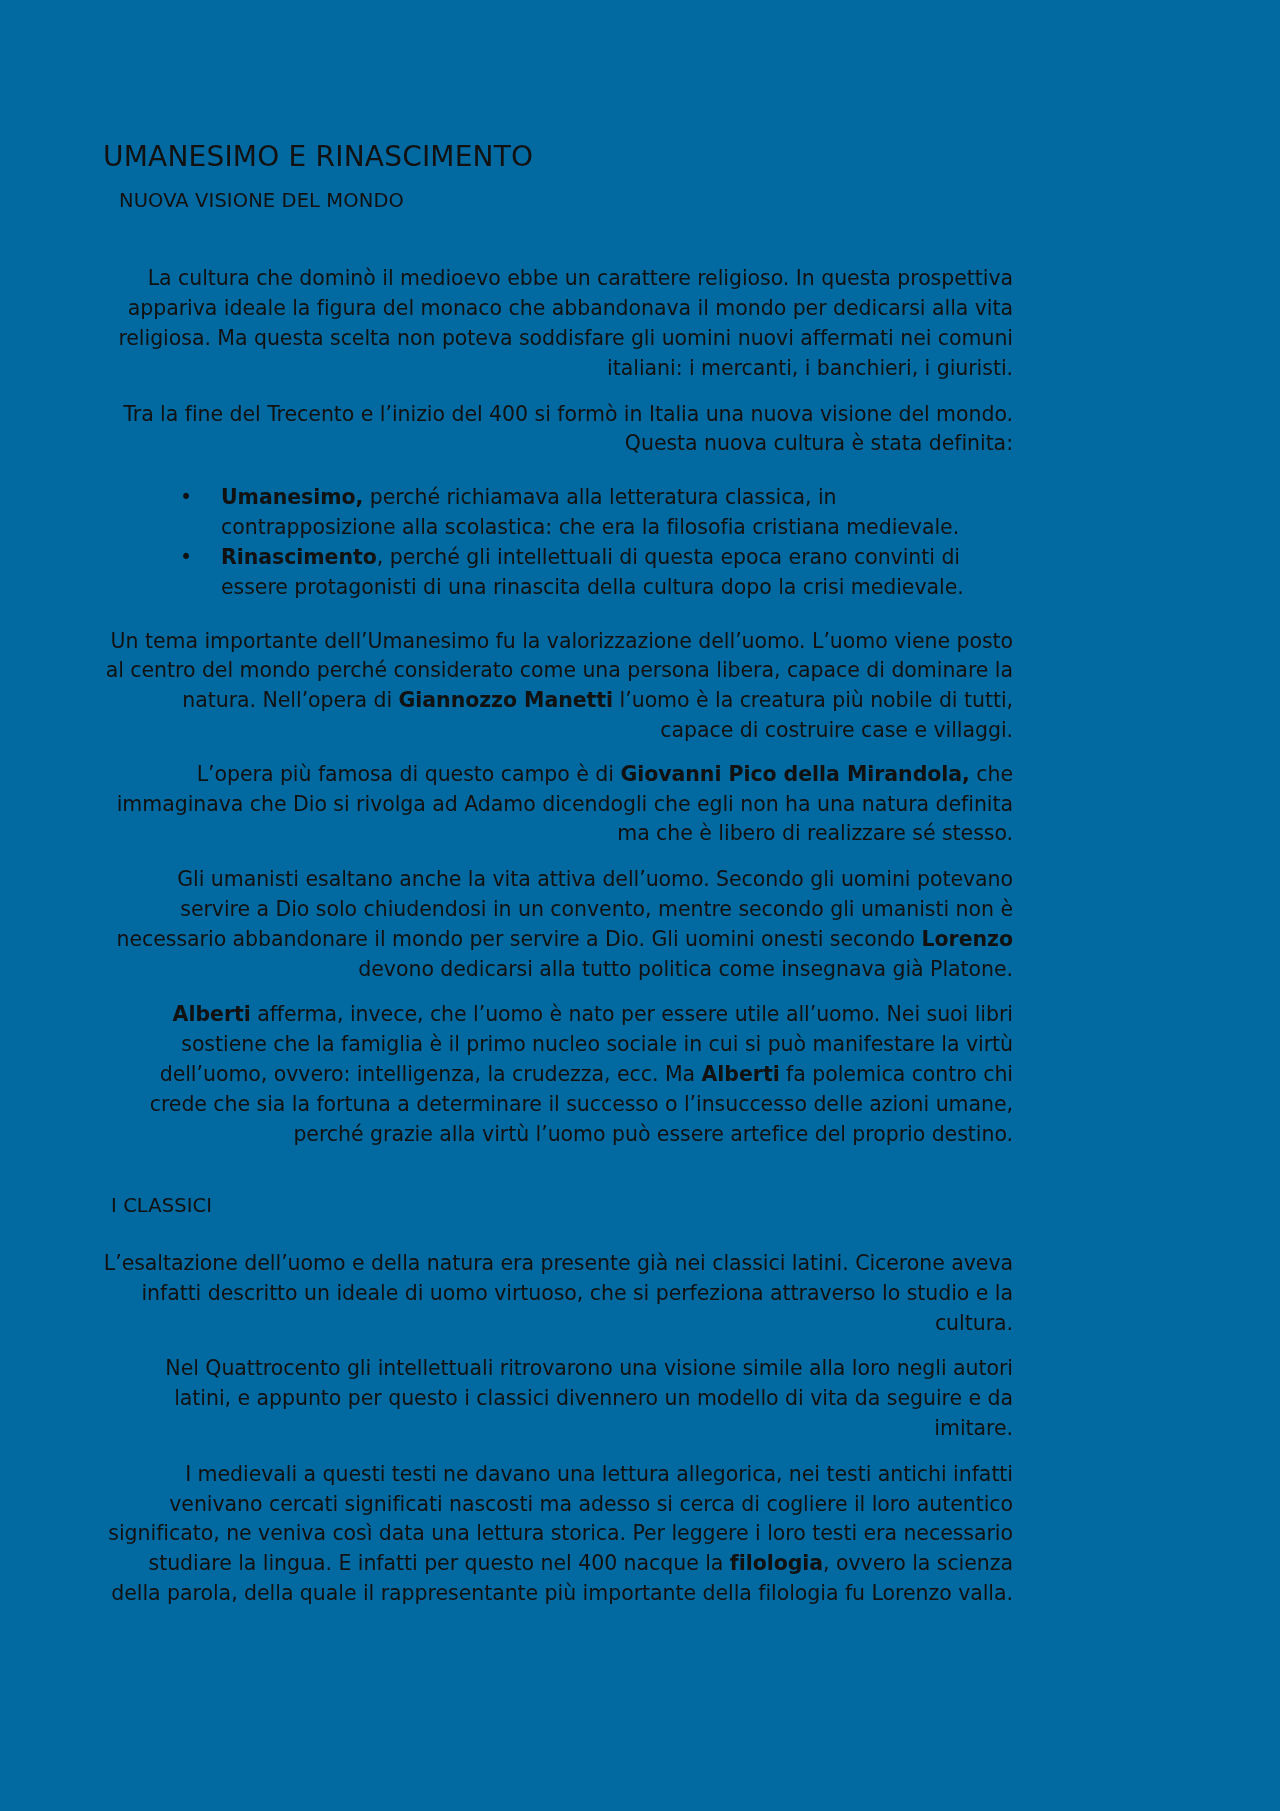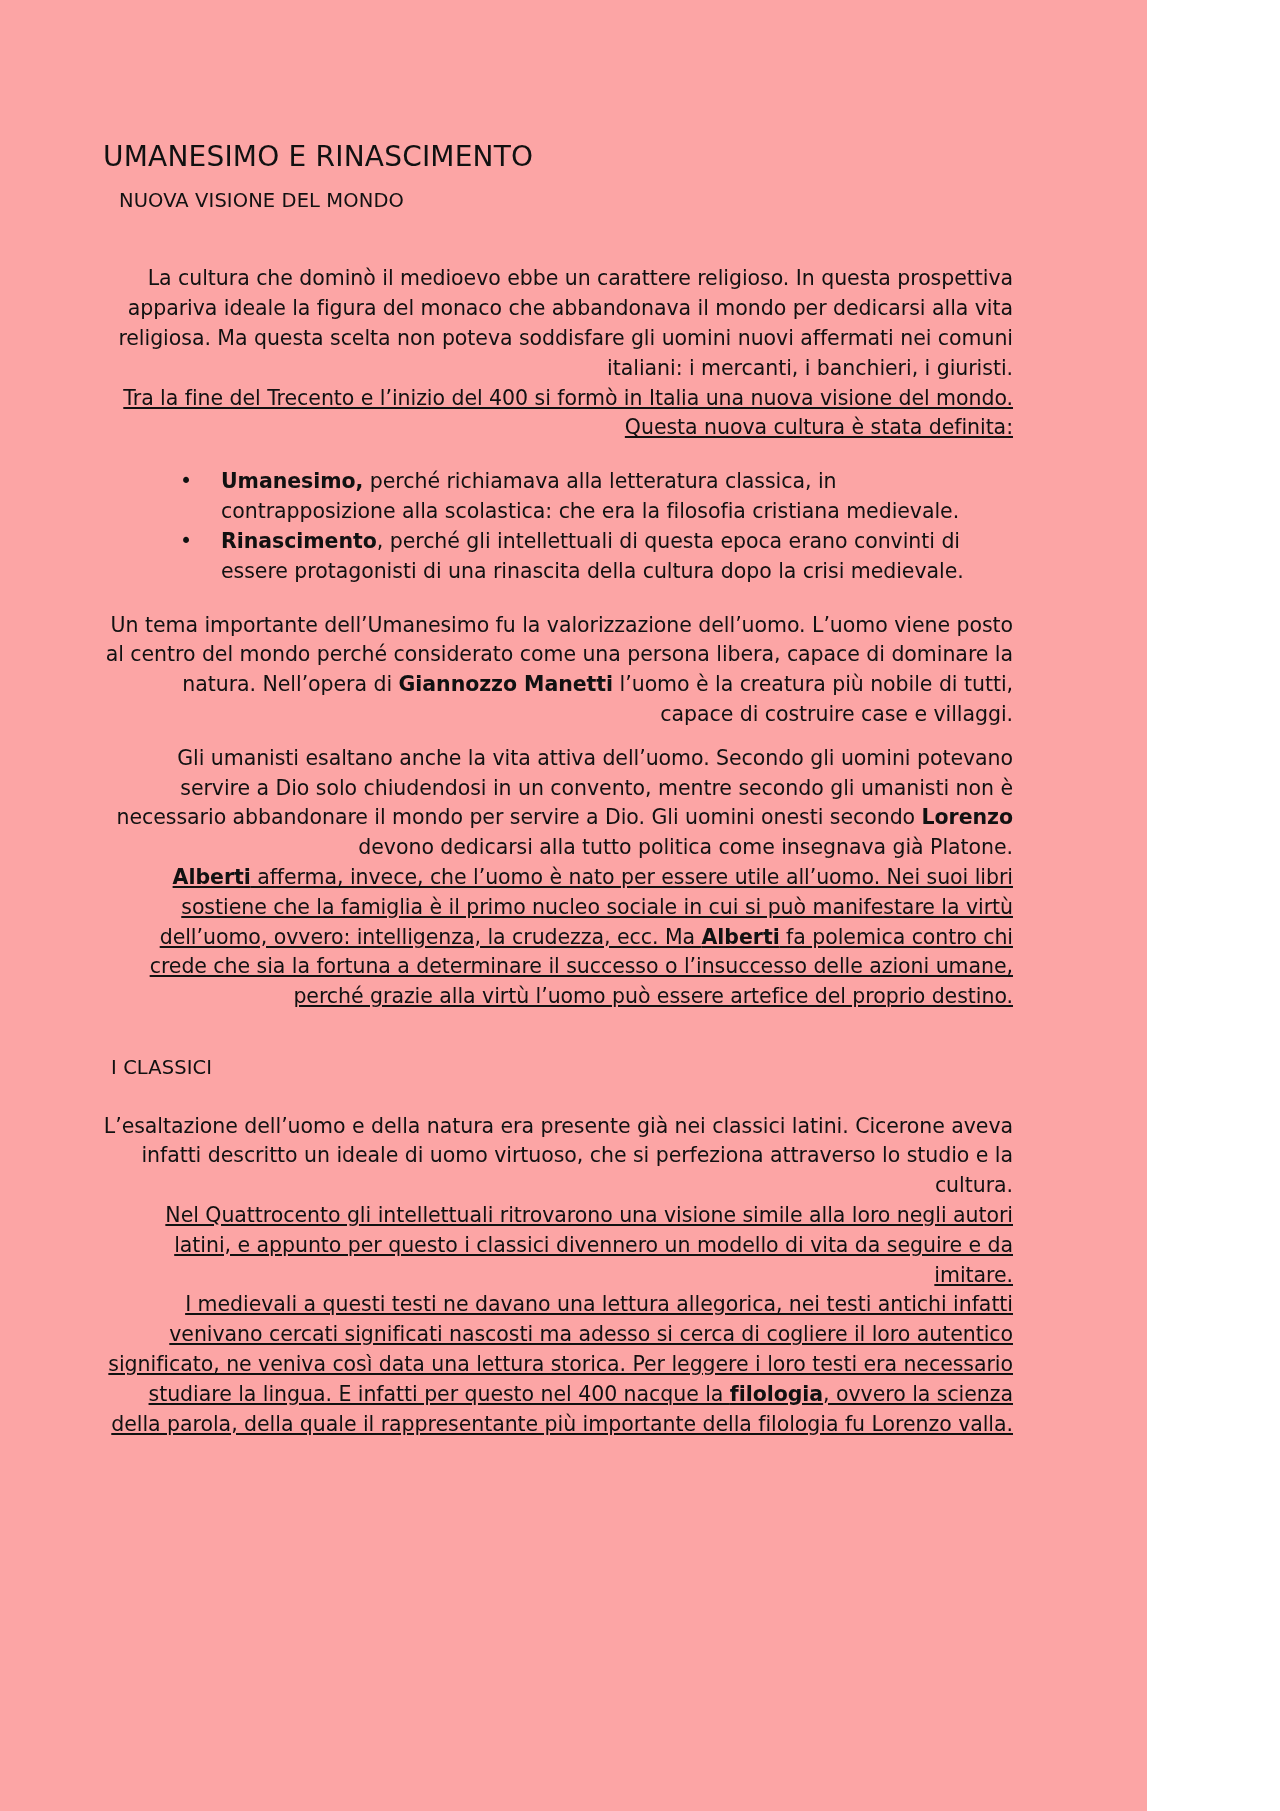--- a/index.html
+++ b/index.html
@@ -9,23 +9,23 @@
   }
   body {
     width: 1280px;
     height: 1811px;
     font-family: "DejaVu Sans", "Liberation Sans", sans-serif;
     color: #0d0d0d;
     -webkit-font-smoothing: antialiased;
   }
   .page {
     position: relative;
-    width: 1147px;
+    width: 1280px;
     height: 1811px;
-    background: #fca5a5;
+    background: #0369a1;
     box-sizing: border-box;
     padding: 140px 100px 60px 103px;
   }
   .content {
     width: 910px;
   }
   h1.doc-title {
     font-size: 28px;
     font-weight: 400;
     letter-spacing: 0.2px;
@@ -46,21 +46,21 @@
   .spacer-sm { height: 14px; }
 
   p.body-par {
     font-size: 20.5px;
     line-height: 1.455;
     margin: 0;
     text-align: right;
     color: #111111;
     letter-spacing: -0.05px;
   }
-  p.body-par + p.body-par { margin-top: 0; text-decoration: underline; }
+  p.body-par + p.body-par { margin-top: 16px; }
 
   ul.bullets {
     margin: 0;
     padding: 0 0 0 77px;
     list-style: none;
   }
   ul.bullets li {
     position: relative;
     font-size: 20.5px;
     line-height: 1.455;
@@ -111,20 +111,21 @@
         <span class="bullet-dot">•</span><b>Rinascimento</b><span>, perché gli intellettuali di questa epoca erano convinti di essere protagonisti di una rinascita della cultura dopo la crisi medievale.</span>
       </li>
     </ul>
 
     <div class="spacer-md"></div>
 
     <p class="body-par"><span>Un tema importante dell’Umanesimo fu la valorizzazione dell’uomo. L’uomo viene posto al centro del mondo perché considerato come una persona libera, capace di dominare la natura. Nell’opera di </span><b>Giannozzo Manetti</b><span> l’uomo è la creatura più nobile di tutti, capace di costruire case e villaggi.</span></p>
 
     <div class="spacer-sm"></div>
 
+    <p class="body-par"><span>L’opera più famosa di questo campo è di </span><b>Giovanni Pico della Mirandola,</b><span> che immaginava che Dio si rivolga ad Adamo dicendogli che egli non ha una natura definita ma che è libero di realizzare sé stesso.</span></p>
 
 
     <p class="body-par"><span>Gli umanisti esaltano anche la vita attiva dell’uomo. Secondo gli uomini potevano servire a Dio solo chiudendosi in un convento, mentre secondo gli umanisti non è necessario abbandonare il mondo per servire a Dio. Gli uomini onesti secondo </span><b>Lorenzo</b><span> devono dedicarsi alla tutto politica come insegnava già Platone.</span></p>
 
     <p class="body-par"><b>Alberti</b><span> afferma, invece, che l’uomo è nato per essere utile all’uomo. Nei suoi libri sostiene che la famiglia è il primo nucleo sociale in cui si può manifestare la virtù dell’uomo, ovvero: intelligenza, la crudezza, ecc. Ma </span><b>Alberti</b><span> fa polemica contro chi crede che sia la fortuna a determinare il successo o l’insuccesso delle azioni umane, perché grazie alla virtù l’uomo può essere artefice del proprio destino.</span></p>
 
     <div class="spacer-lg"></div>
 
     <div class="section-heading">I CLASSICI</div>
 

